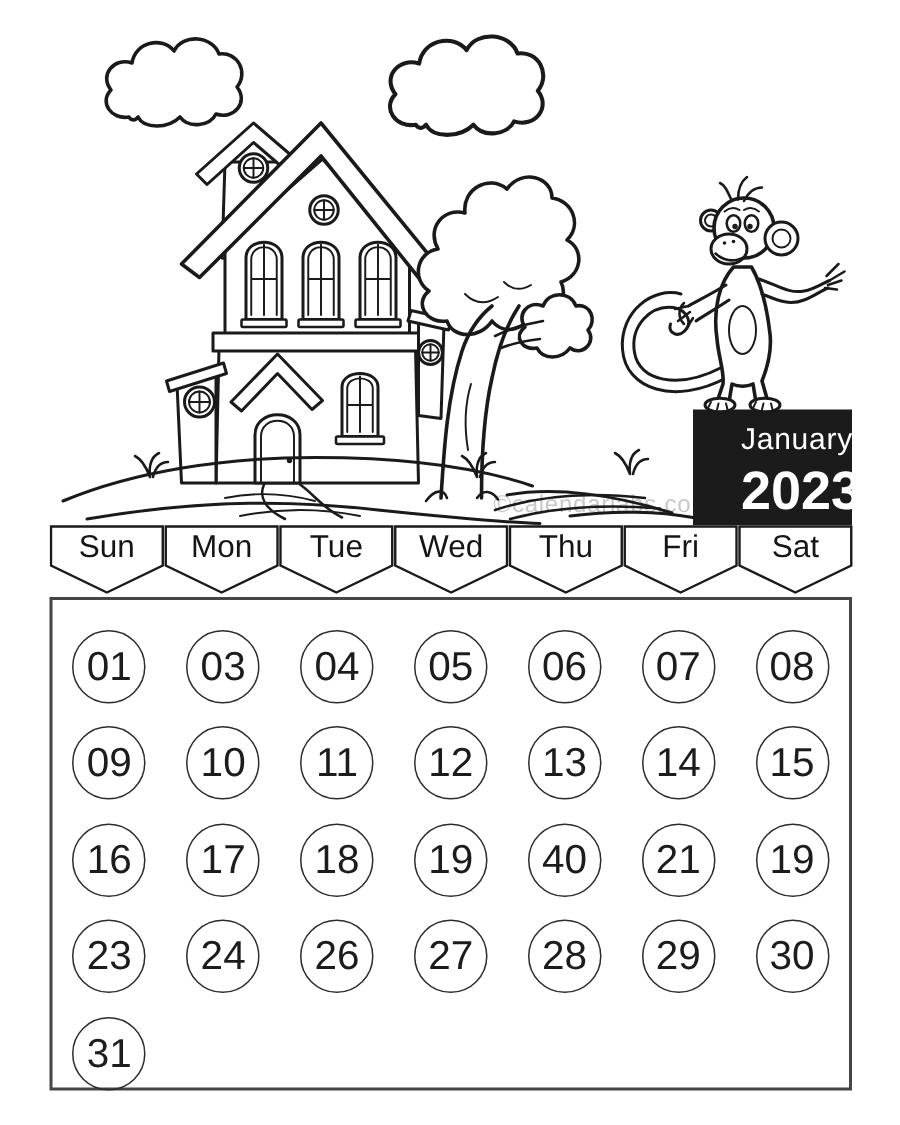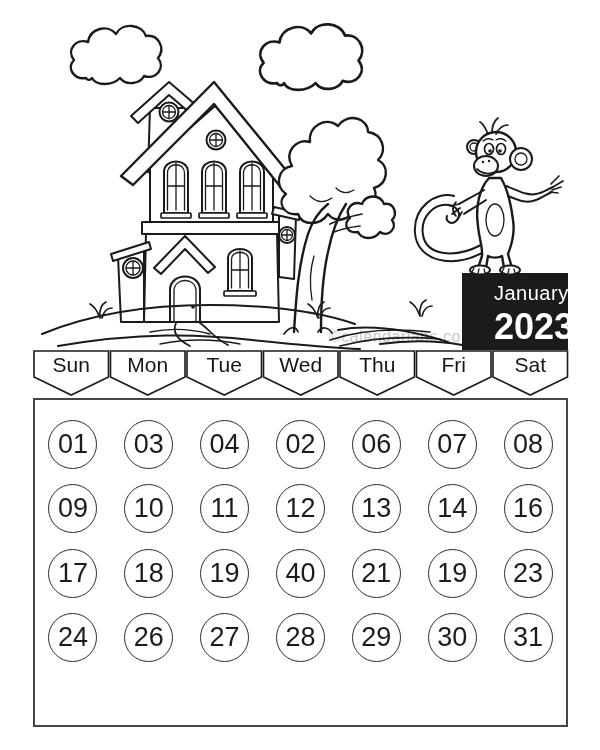--- a/index.html
+++ b/index.html
@@ -221,21 +221,21 @@
           <span>03</span>
         </div>
       </div>
       <div class="date-cell">
         <div class="date-circle">
           <span>04</span>
         </div>
       </div>
       <div class="date-cell">
         <div class="date-circle">
-          <span>02</span>
+          <span>05</span>
         </div>
       </div>
       <div class="date-cell">
         <div class="date-circle">
           <span>06</span>
         </div>
       </div>
       <div class="date-cell">
         <div class="date-circle">
           <span>07</span>
@@ -267,20 +267,25 @@
         </div>
       </div>
       <div class="date-cell">
         <div class="date-circle">
           <span>13</span>
         </div>
       </div>
       <div class="date-cell">
         <div class="date-circle">
           <span>14</span>
+        </div>
+      </div>
+      <div class="date-cell">
+        <div class="date-circle">
+          <span>15</span>
         </div>
       </div>
       <div class="date-cell">
         <div class="date-circle">
           <span>16</span>
         </div>
       </div>
       <div class="date-cell">
         <div class="date-circle">
           <span>17</span>

